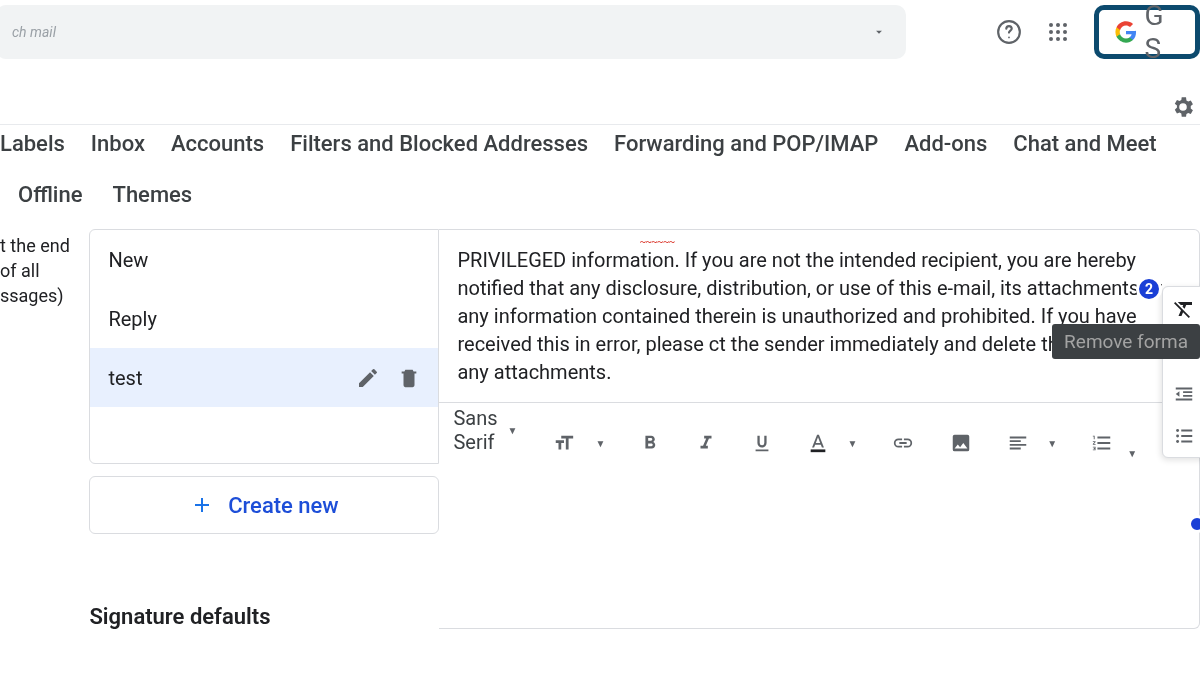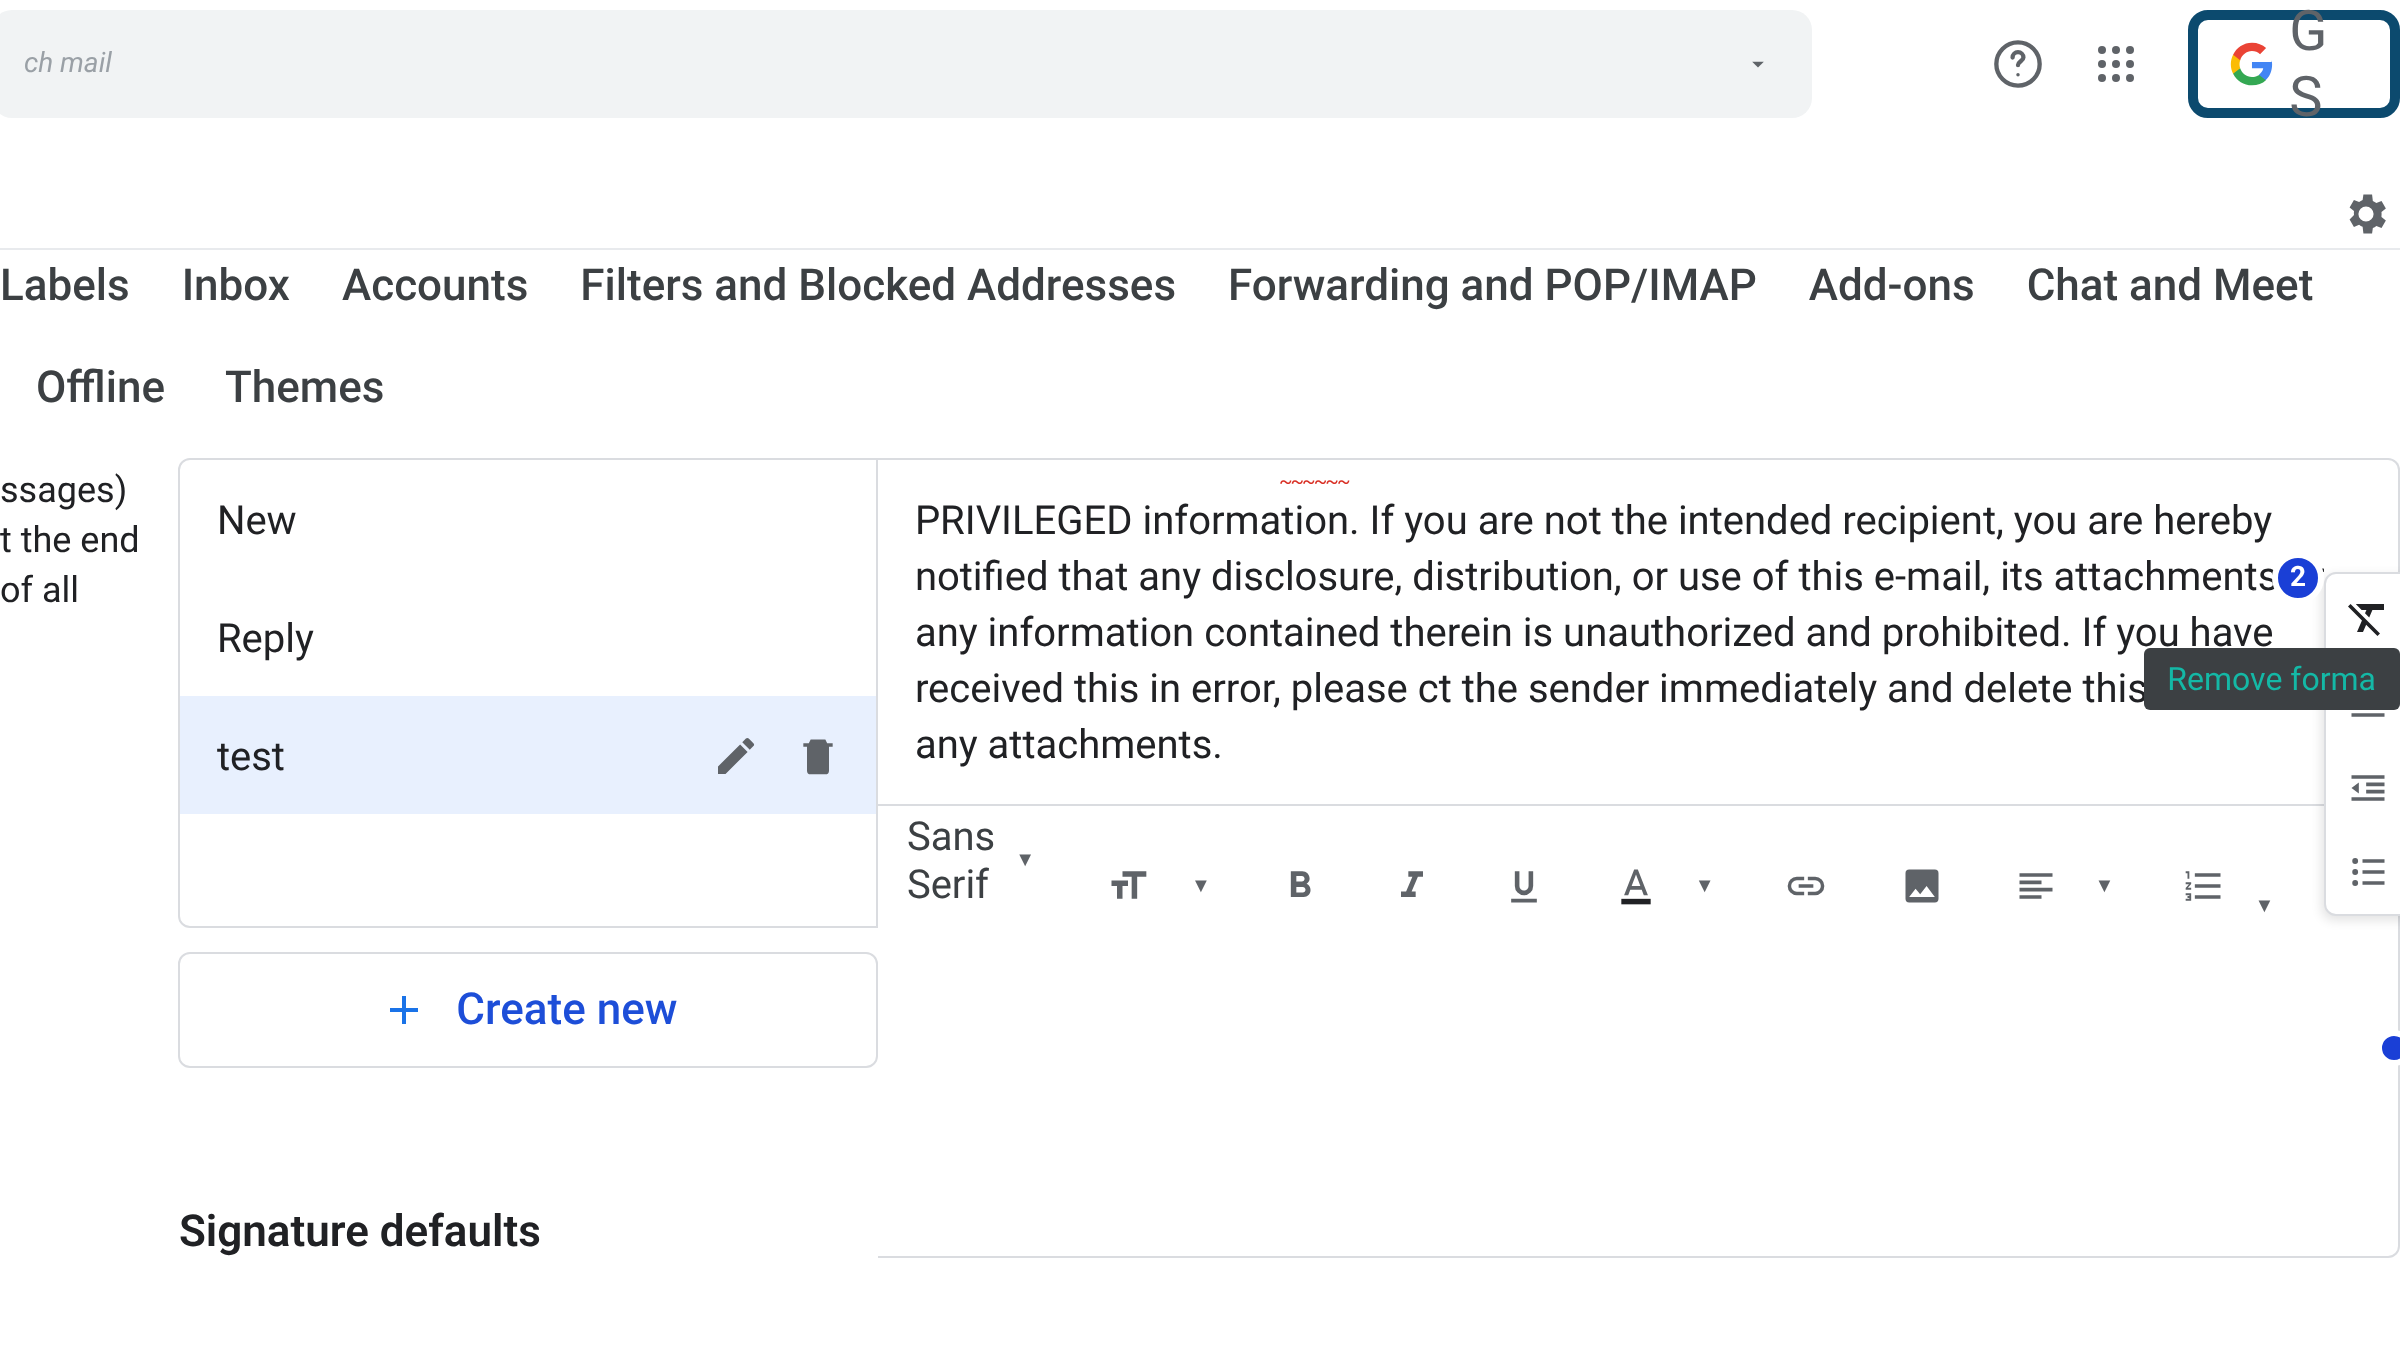--- a/index.html
+++ b/index.html
@@ -48,21 +48,21 @@
 
   .create-new { width: 350px; height: 58px; border: 1px solid #dadce0; border-radius: 6px; margin-top: 12px; display: flex; align-items: center; justify-content: center; gap: 14px; color: #1d4ed8; font-size: 22px; font-weight: 500; cursor: pointer; }
 
   .sig-defaults { margin-top: 70px; font-size: 22px; font-weight: 600; color: #202124; }
 
   
   .float-panel { position: absolute; right: -6px; top: 286px; width: 44px; background: #fff; border: 1px solid #dadce0; border-radius: 6px 0 0 6px; padding: 10px 0; display: flex; flex-direction: column; align-items: center; gap: 20px; box-shadow: -1px 2px 6px rgba(0,0,0,0.12); }
   .panel-icon { color: #5f6368; }
 
   .badge2 { position: absolute; right: 38px; top: 276px; width: 26px; height: 26px; border-radius: 50%; background: #1a3fd6; color: #fff; display: flex; align-items: center; justify-content: center; font-size: 14px; font-weight: 700; border: 3px solid #fff; z-index: 5; }
-  .tooltip { position: absolute; right: 0; top: 324px; background: #3c4043; color: #14b8a6; font-size: 16px; padding: 6px 12px; border-radius: 3px; z-index: 4; }
+  .tooltip { position: absolute; right: 0; top: 324px; background: #3c4043; color: #a3a3a3; font-size: 19px; padding: 6px 12px; border-radius: 3px; z-index: 4; }
   .blue-dot-bottom { position: absolute; right: -6px; top: 515px; width: 18px; height: 18px; border-radius: 50%; background: #1a3fd6; border: 3px solid #fff; z-index: 5; }
 
   .sig-col { display: flex; flex-direction: column; margin-left: 0; }
 
   svg { display: block; }
 </style>
 </head>
 <body>
 
 <div class="header">
@@ -126,22 +126,22 @@
     <span class="tab">Chat and Meet</span>
   </div>
   <div class="tabs-line2">
     <span class="tab">Offline</span>
     <span class="tab">Themes</span>
   </div>
 </div>
 
 <div class="sig-area">
   <div class="sig-left">
+    <div class="sig-left-line">t the end of all</div>
     <div class="sig-left-line">ssages)</div>
-    <div class="sig-left-line">t the end of all</div>
   </div>
 
   <div class="sig-col">
     <div class="sig-list-box">
       <div class="sig-item">
         <span>New</span>
         <span class="actions">
           <svg width="22" height="22" viewBox="0 0 24 24" fill="#5f6368">
               <path d="M3 17.25V21h3.75L17.81 9.94l-3.75-3.75L3 17.25zM20.71 7.04a1 1 0 000-1.41l-2.34-2.34a1 1 0 00-1.41 0l-1.83 1.83 3.75 3.75 1.83-1.83z"></path>
             </svg>

